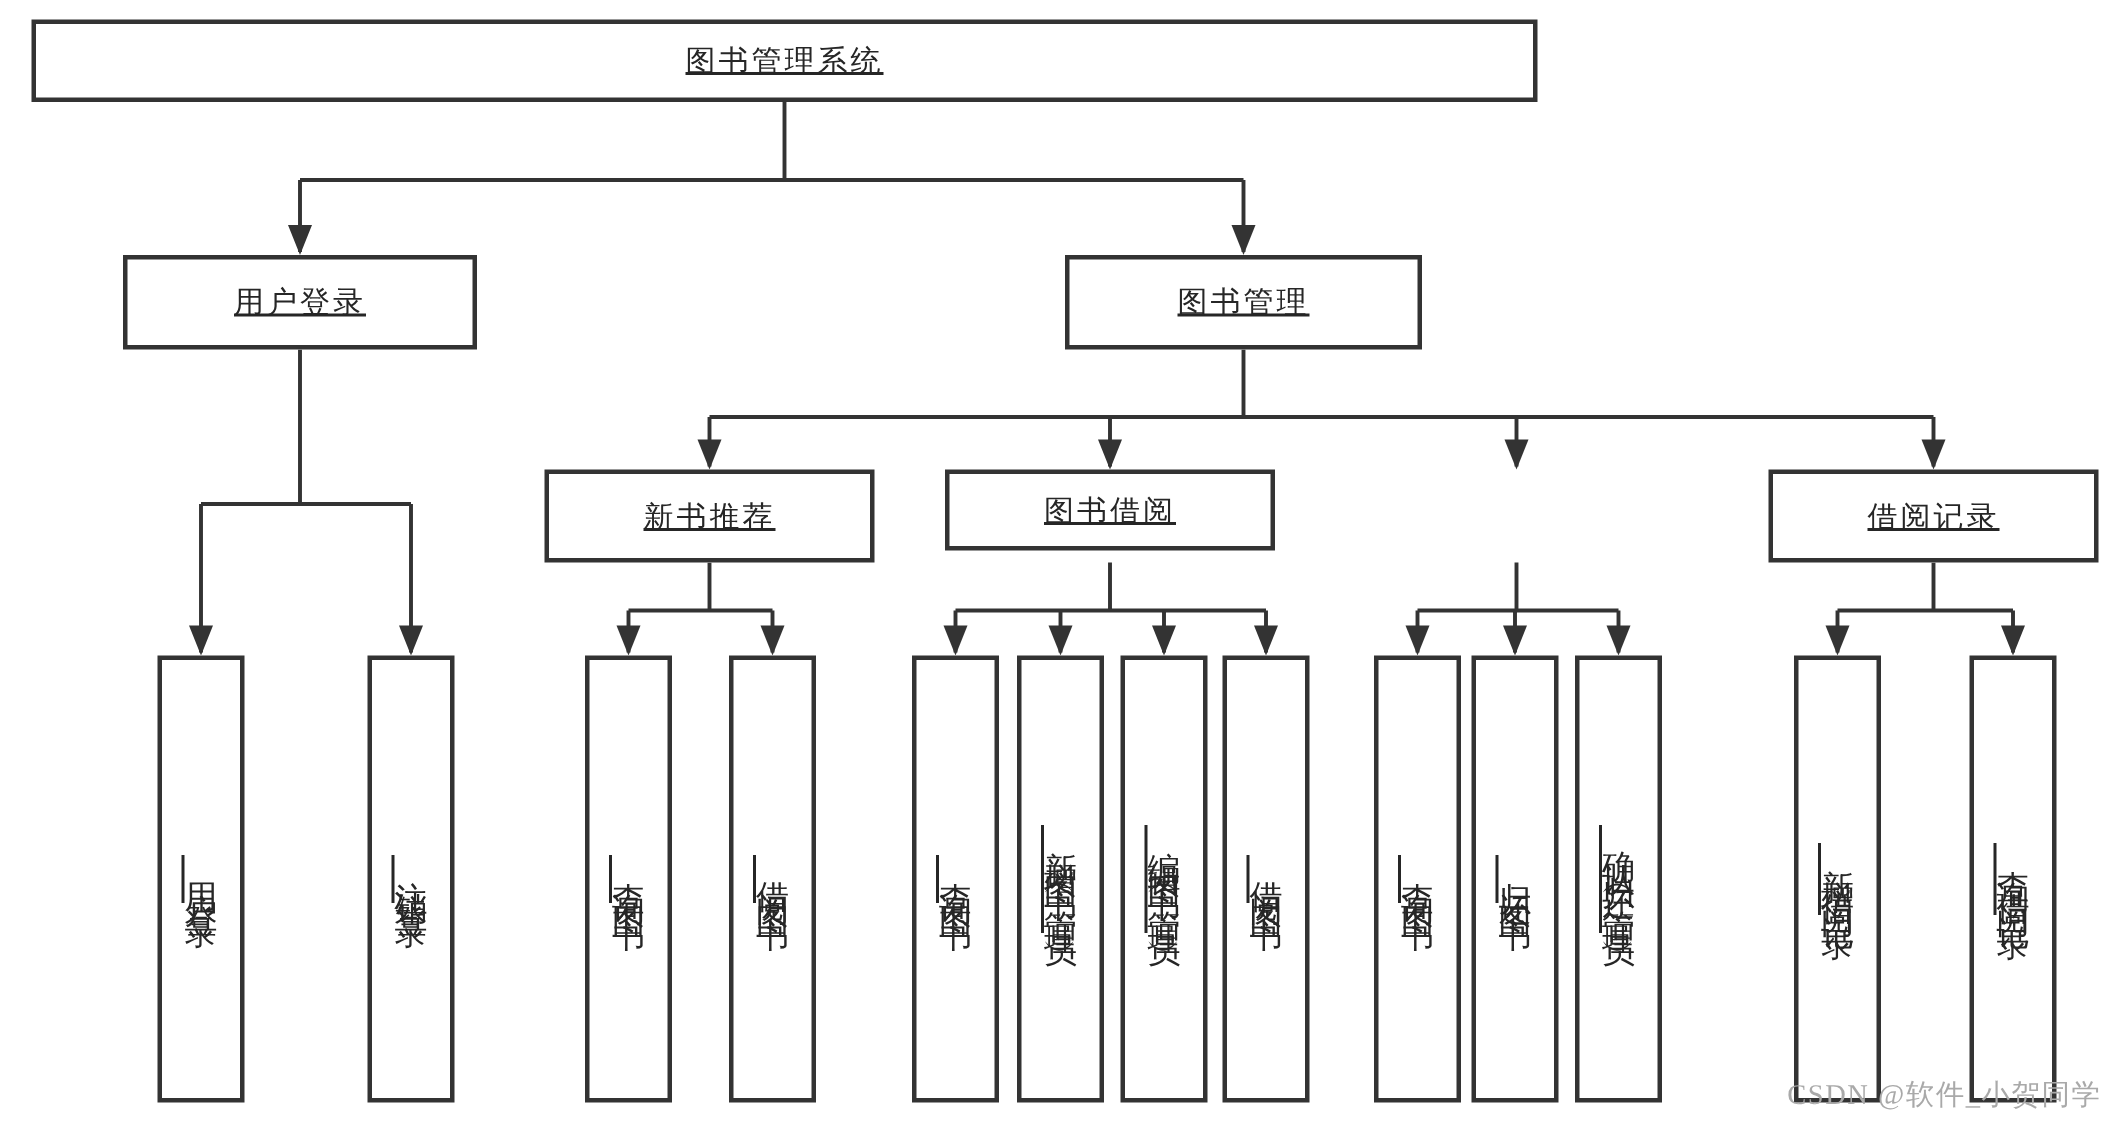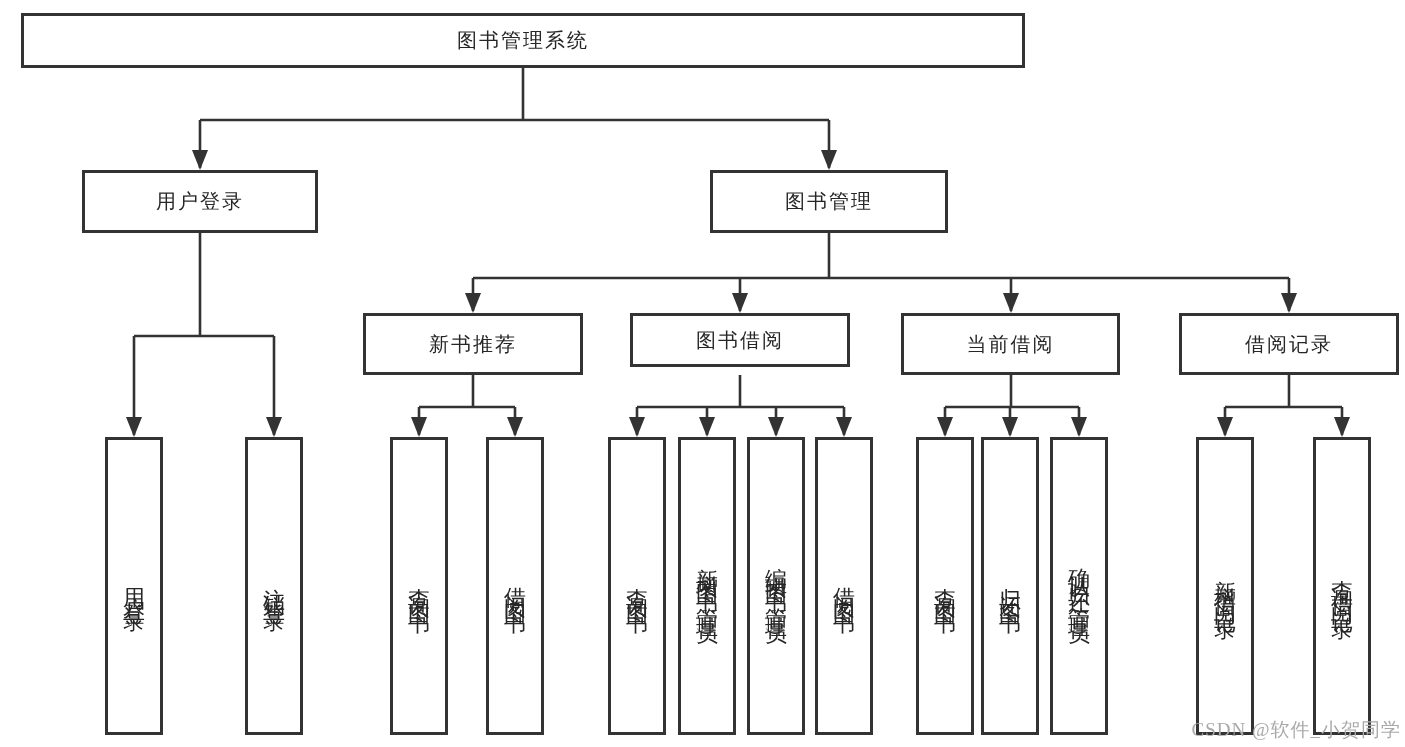--- a/index.html
+++ b/index.html
@@ -26,20 +26,21 @@
   }
   .node{
     position:absolute;
     box-sizing:border-box;
     border:3px solid var(--line);
     background:#ffffff;
     display:flex;
     align-items:center;
     justify-content:center;
     text-align:center;
+    text-decoration:underline;
   }
   .h-label{
     font-size:20px;
     letter-spacing:2px;
     white-space:nowrap;
   }
   .leaf .v-label{
     writing-mode:vertical-rl;
     text-orientation:mixed;
     font-size:22px;
@@ -112,23 +113,20 @@
   <div class="node" style="left:710px;top:170px;width:238px;height:63px">
     <span class="h-label">图书管理</span>
   </div>
 
   <div class="node" style="left:363px;top:313px;width:220px;height:62px">
     <span class="h-label">新书推荐</span>
   </div>
   <div class="node" style="left:630px;top:313px;width:220px;height:54px">
     <span class="h-label">图书借阅</span>
   </div>
-  <div class="node" style="left:901px;top:313px;width:219px;height:62px">
-    <span class="h-label">当前借阅</span>
-  </div>
   <div class="node" style="left:1179px;top:313px;width:220px;height:62px">
     <span class="h-label">借阅记录</span>
   </div>
 
   <div class="node leaf" style="left:105px;top:437px;width:58px;height:298px">
     <span class="v-label">用户登录</span>
   </div>
   <div class="node leaf" style="left:245px;top:437px;width:58px;height:298px">
     <span class="v-label">注销登录</span>
   </div>

